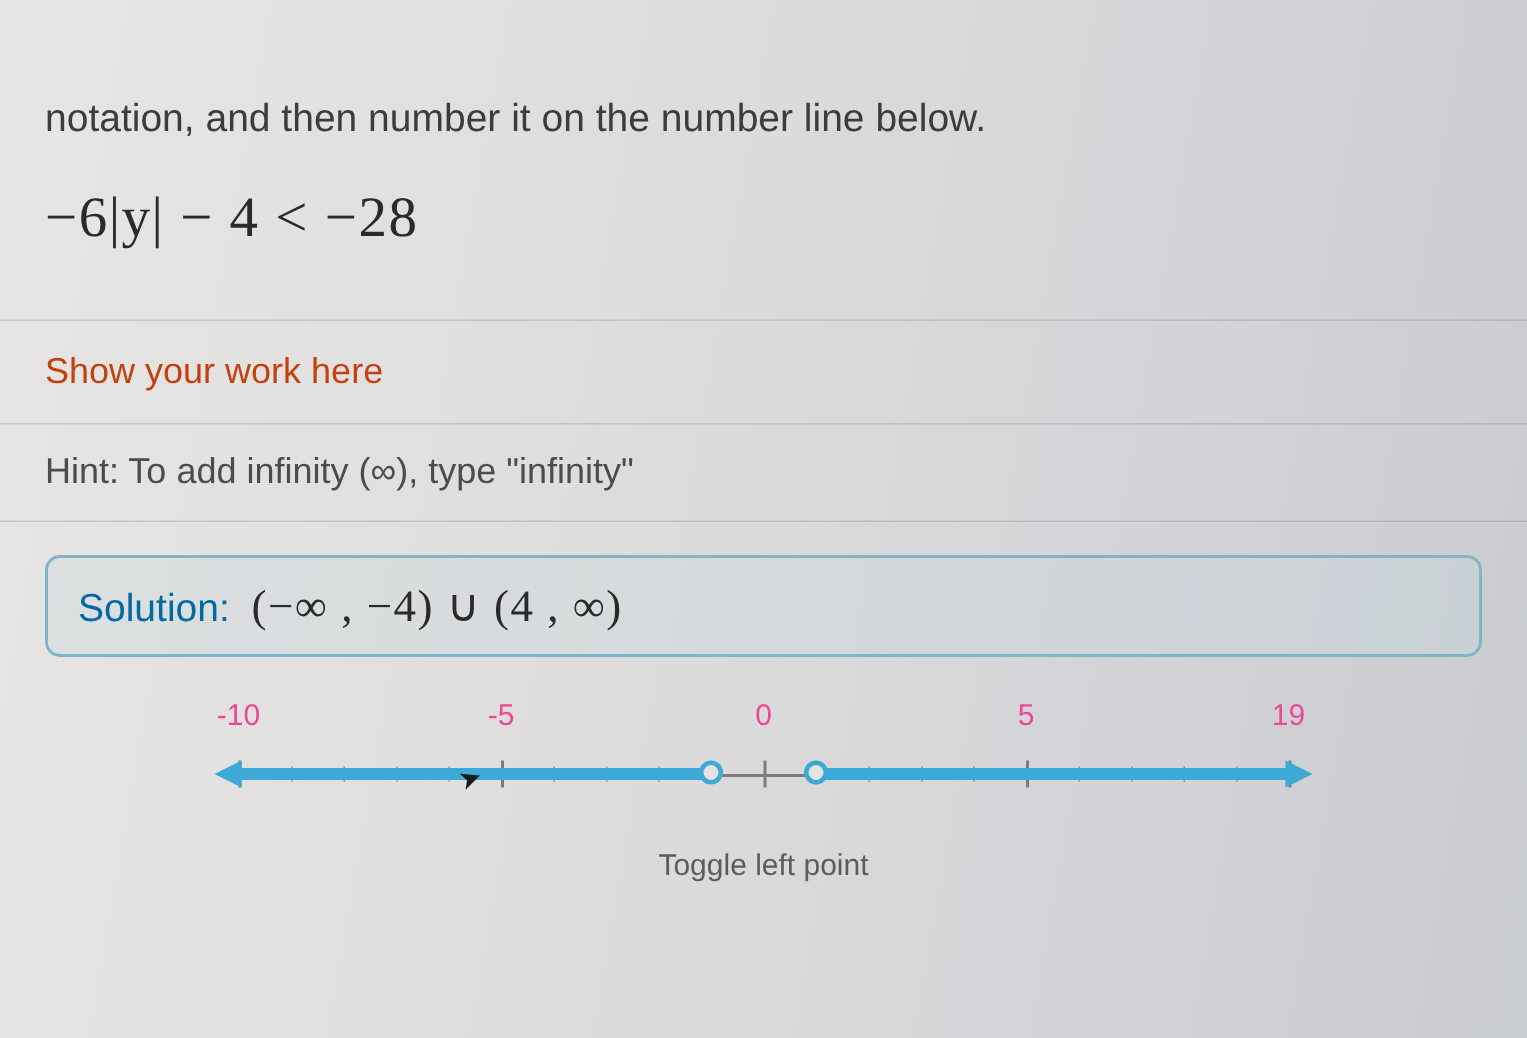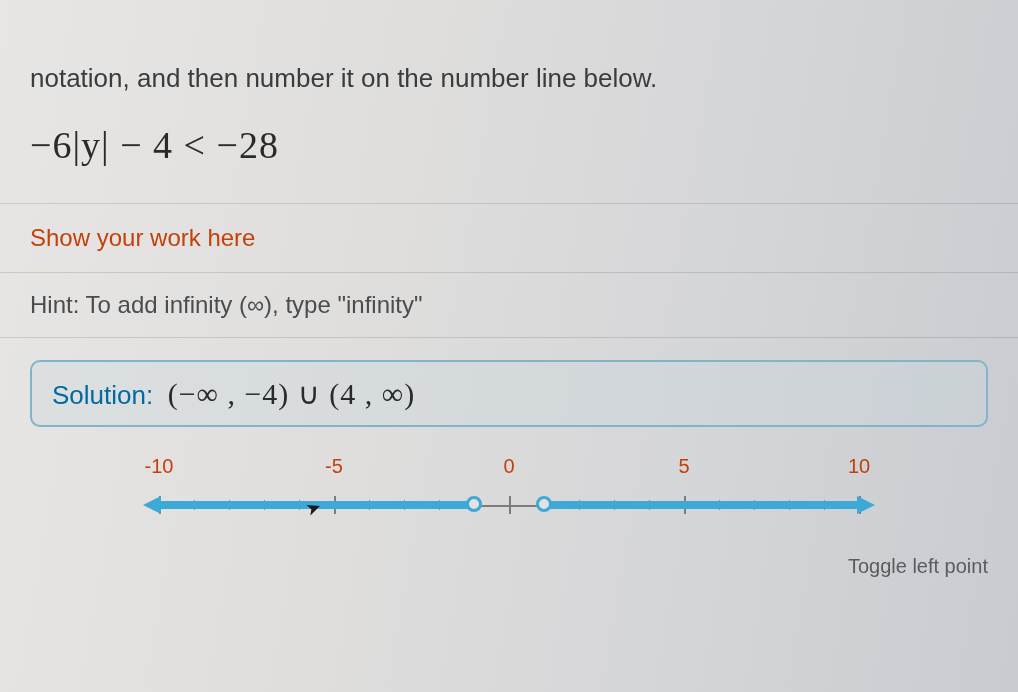--- a/index.html
+++ b/index.html
@@ -16,21 +16,21 @@
     font-size: 26px;
     line-height: 1.55;
     color: #3a3c3e;
     font-weight: 500;
     margin-bottom: 24px;
   }
   .equation {
     font-family: Georgia, "Times New Roman", serif;
     font-size: 38px;
     color: #2a2a2a;
-    margin: 10px 0 36px 0;
+    margin: 10px 0 46px 0;
     letter-spacing: 1px;
   }
   .divider {
     border-top: 1px solid rgba(0,0,0,0.12);
     height: 0;
     margin: 0 -30px;
   }
   .work-label {
     font-size: 24px;
     color: #c2410c;
@@ -64,21 +64,21 @@
   }
   .numberline-wrap {
     width: 700px;
     margin: 12px auto 20px auto;
     position: relative;
   }
   .nl-labels {
     position: relative;
     height: 26px;
     font-size: 20px;
-    color: #c2410c;
+    color: #ec4899;
     font-weight: 500;
   }
   .nl-label {
     position: absolute;
     transform: translateX(-50%);
     top: 0;
   }
   .nl-track {
     position: relative;
     height: 44px;
@@ -124,21 +124,21 @@
     transform: translateX(-50%);
   }
   .nl-cursor {
     position: absolute;
     font-size: 18px;
     color: #1a1a1a;
     transform: rotate(-20deg);
   }
   .toggle-row {
     display: flex;
-    justify-content: flex-end;
+    justify-content: center;
     gap: 50px;
     margin-top: 28px;
   }
   .toggle-btn {
     font-size: 20px;
     color: #5a5c5e;
     background: transparent;
     border: none;
     cursor: pointer;
     font-family: inherit;
@@ -168,21 +168,21 @@
   <span class="solution-label">Solution:</span>
   <span class="solution-value">(−∞ , −4) ∪ (4 , ∞)</span>
 </div>
 
 <div class="numberline-wrap">
   <div class="nl-labels">
     <span class="nl-label" style="left:0%">-10</span>
     <span class="nl-label" style="left:25%">-5</span>
     <span class="nl-label" style="left:50%">0</span>
     <span class="nl-label" style="left:75%">5</span>
-    <span class="nl-label" style="left:100%">10</span>
+    <span class="nl-label" style="left:100%">19</span>
   </div>
   <div class="nl-track">
     <div class="nl-axis"></div>
 
     <div class="nl-tick major" style="left:0%"></div>
     <div class="nl-tick major" style="left:25%"></div>
     <div class="nl-tick major" style="left:50%"></div>
     <div class="nl-tick major" style="left:75%"></div>
     <div class="nl-tick major" style="left:100%"></div>
 

